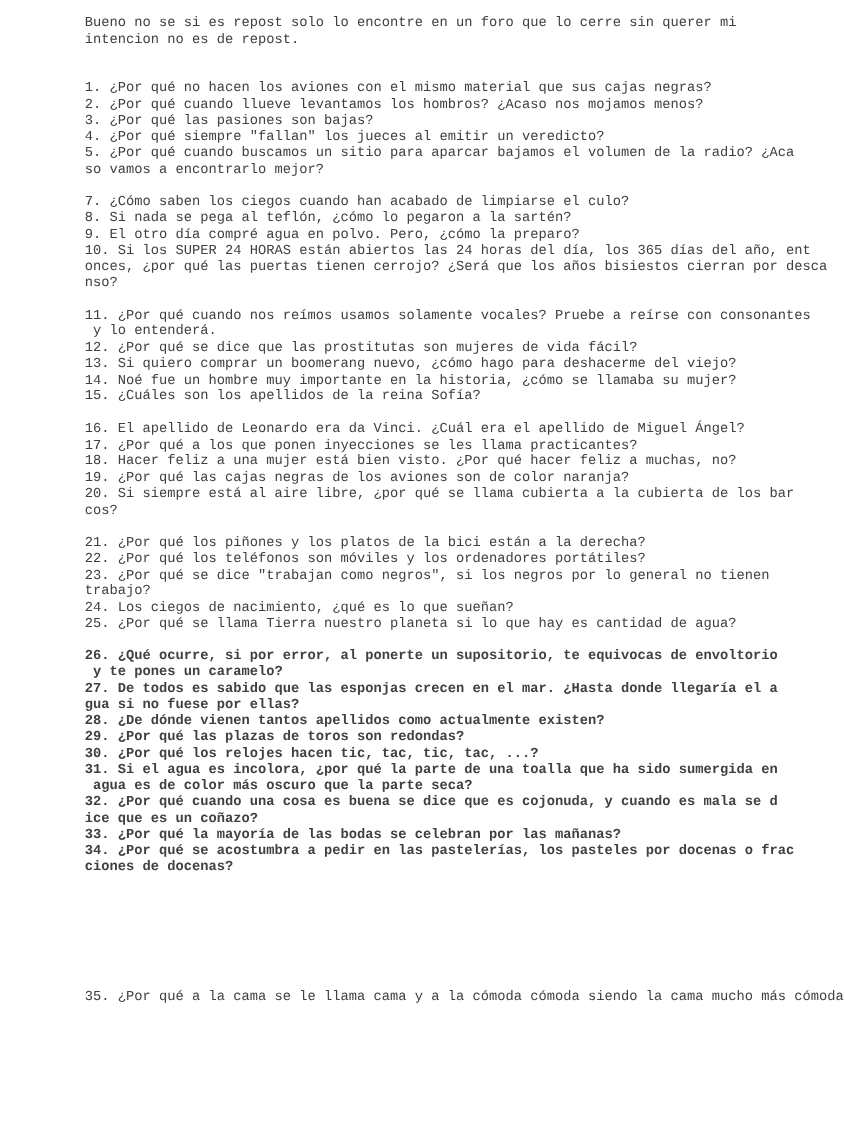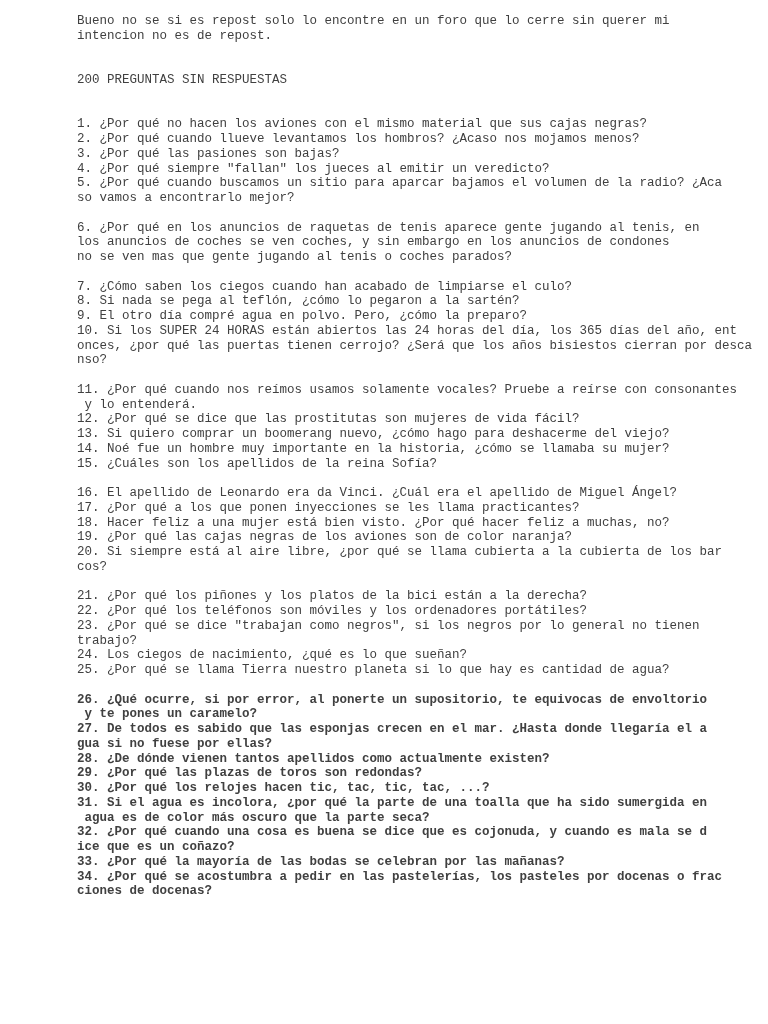--- a/index.html
+++ b/index.html
@@ -31,32 +31,28 @@
   .mb2 { margin-bottom: 29.5px; }   
   .mb7 { margin-bottom: 103.25px; font-weight: bold; } 
 </style>
 </head>
 <body>
 
 <div class="page">
   <div class="block mb2">Bueno no se si es repost solo lo encontre en un foro que lo cerre sin querer mi
 intencion no es de repost.</div>
 
-  <div class="block mb2">200 PREGUNTAS SIN RESPUESTAS</div>
 
   <div class="block mb1">1. ¿Por qué no hacen los aviones con el mismo material que sus cajas negras?
 2. ¿Por qué cuando llueve levantamos los hombros? ¿Acaso nos mojamos menos?
 3. ¿Por qué las pasiones son bajas?
 4. ¿Por qué siempre "fallan" los jueces al emitir un veredicto?
 5. ¿Por qué cuando buscamos un sitio para aparcar bajamos el volumen de la radio? ¿Aca
 so vamos a encontrarlo mejor?</div>
 
-  <div class="block mb1">6. ¿Por qué en los anuncios de raquetas de tenis aparece gente jugando al tenis, en
-los anuncios de coches se ven coches, y sin embargo en los anuncios de condones
-no se ven mas que gente jugando al tenis o coches parados?</div>
 
   <div class="block mb1">7. ¿Cómo saben los ciegos cuando han acabado de limpiarse el culo?
 8. Si nada se pega al teflón, ¿cómo lo pegaron a la sartén?
 9. El otro día compré agua en polvo. Pero, ¿cómo la preparo?
 10. Si los SUPER 24 HORAS están abiertos las 24 horas del día, los 365 días del año, ent
 onces, ¿por qué las puertas tienen cerrojo? ¿Será que los años bisiestos cierran por desca
 nso?</div>
 
   <div class="block mb1">11. ¿Por qué cuando nos reímos usamos solamente vocales? Pruebe a reírse con consonantes
  y lo entenderá.
@@ -87,13 +83,14 @@
 29. ¿Por qué las plazas de toros son redondas?
 30. ¿Por qué los relojes hacen tic, tac, tic, tac, ...?
 31. Si el agua es incolora, ¿por qué la parte de una toalla que ha sido sumergida en
  agua es de color más oscuro que la parte seca?
 32. ¿Por qué cuando una cosa es buena se dice que es cojonuda, y cuando es mala se d
 ice que es un coñazo?
 33. ¿Por qué la mayoría de las bodas se celebran por las mañanas?
 34. ¿Por qué se acostumbra a pedir en las pastelerías, los pasteles por docenas o frac
 ciones de docenas?</div>
 
+  <div class="block">35. ¿Por qué a la cama se le llama cama y a la cómoda cómoda siendo la cama mucho más cómoda</div>
 </div>
 
 </body></html>

